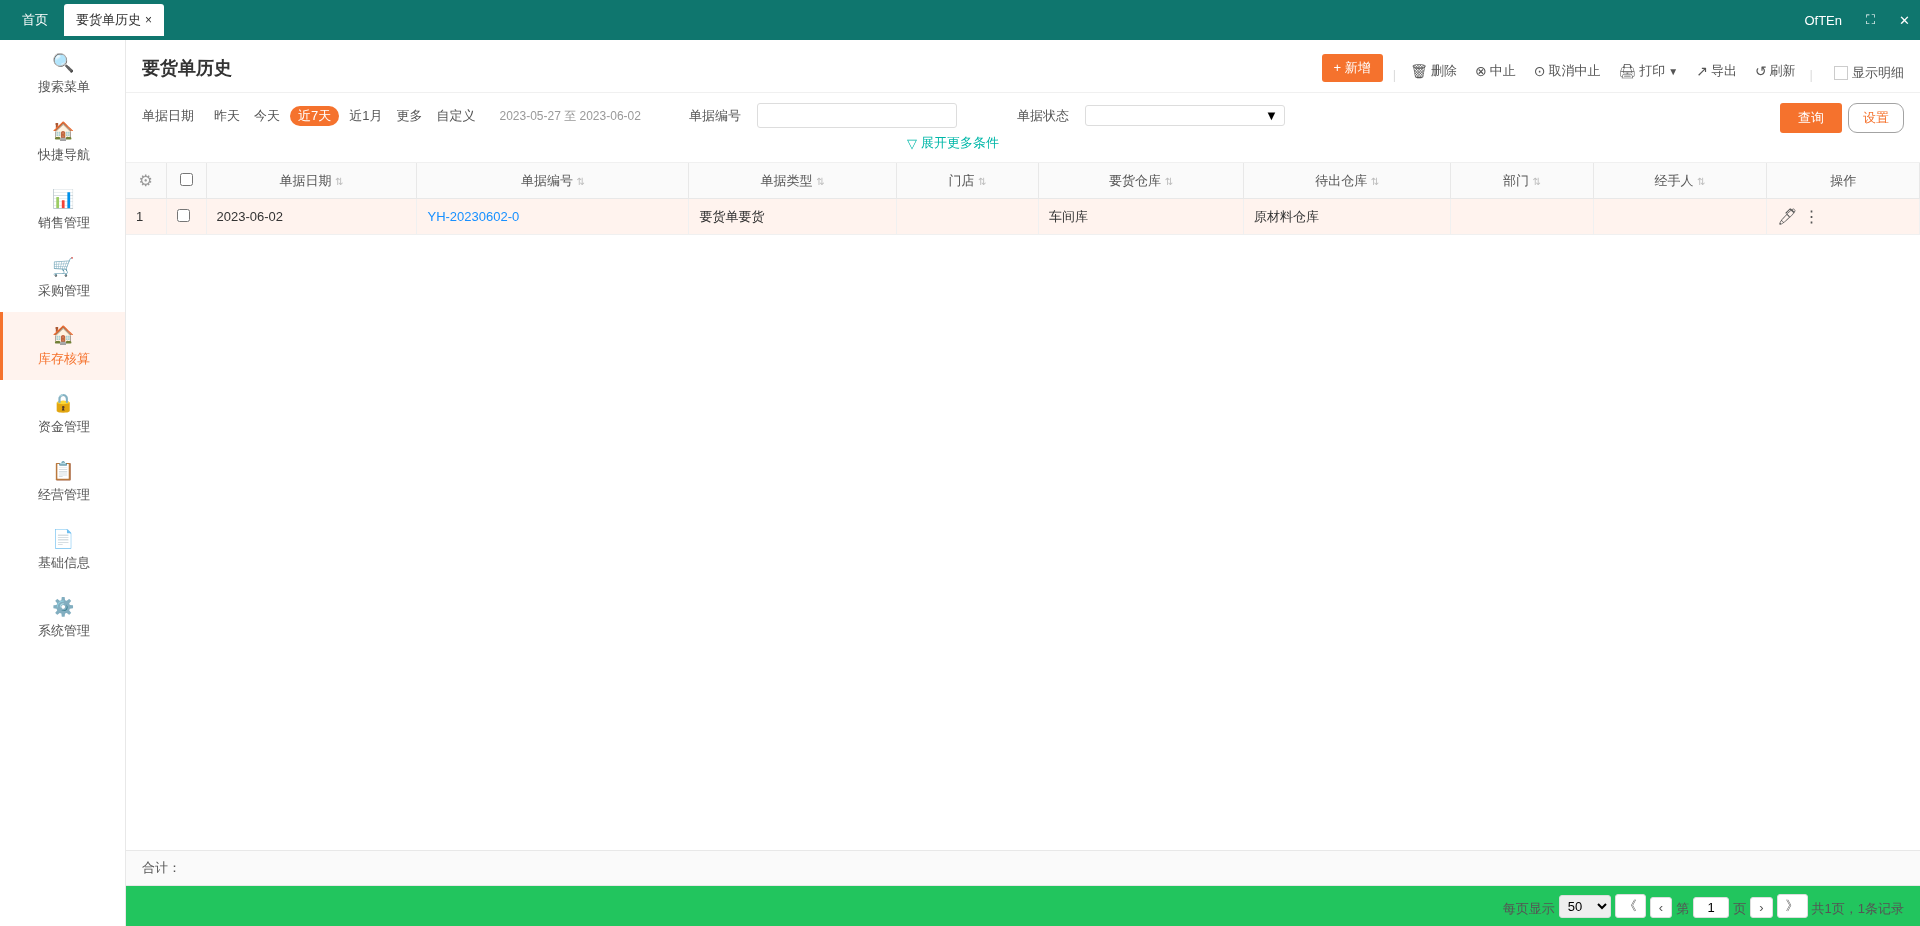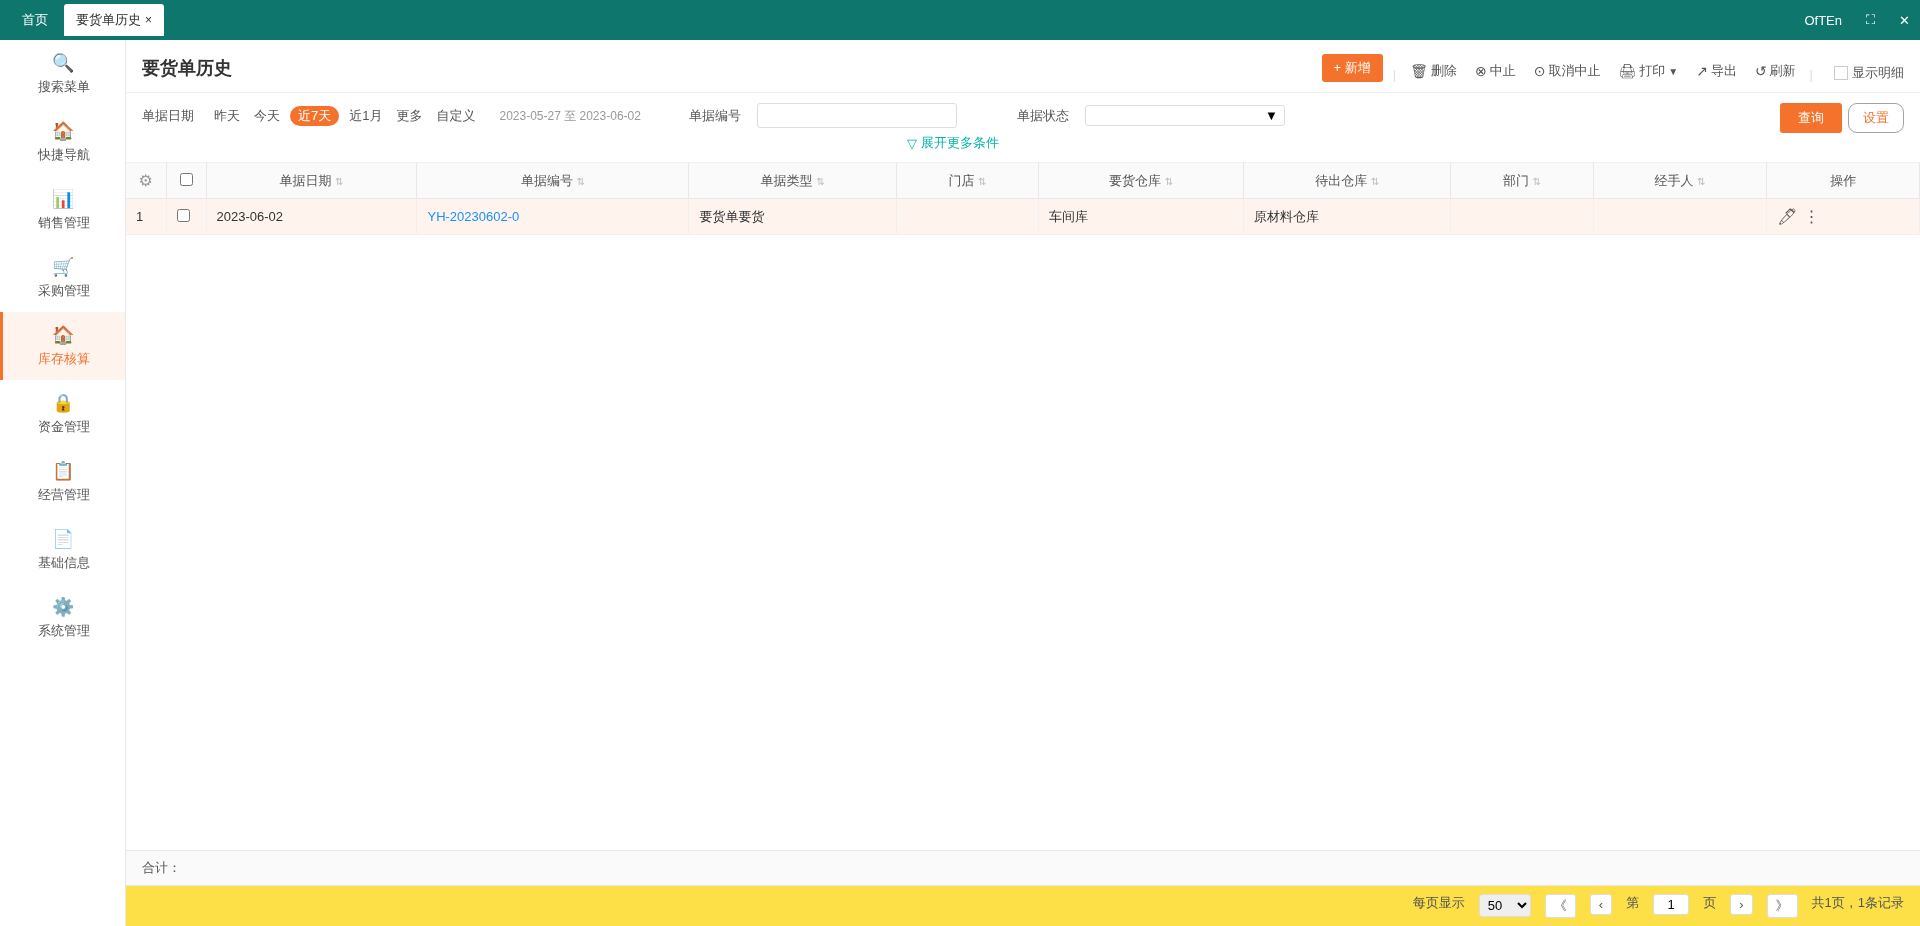--- a/index.html
+++ b/index.html
@@ -240,26 +240,26 @@
       color: #555;
       font-size: 13px;
       display: flex;
       align-items: center;
       flex-shrink: 0;
     }
 
     
     .pagination {
       display: flex;
-      align-items: flex-start;
+      align-items: flex-end;
       justify-content: flex-end;
       padding: 8px 16px;
       border-top: 1px solid #e8e8e8;
-      background: #fde047;
-      gap: 14px;
+      background: #22c55e;
+      gap: 4px;
       flex-shrink: 0;
       font-size: 13px;
       color: #555;
     }
     .pagination-btn {
       border: 1px solid #ddd;
       background: #fff;
       padding: 2px 8px;
       border-radius: 3px;
       cursor: pointer;

